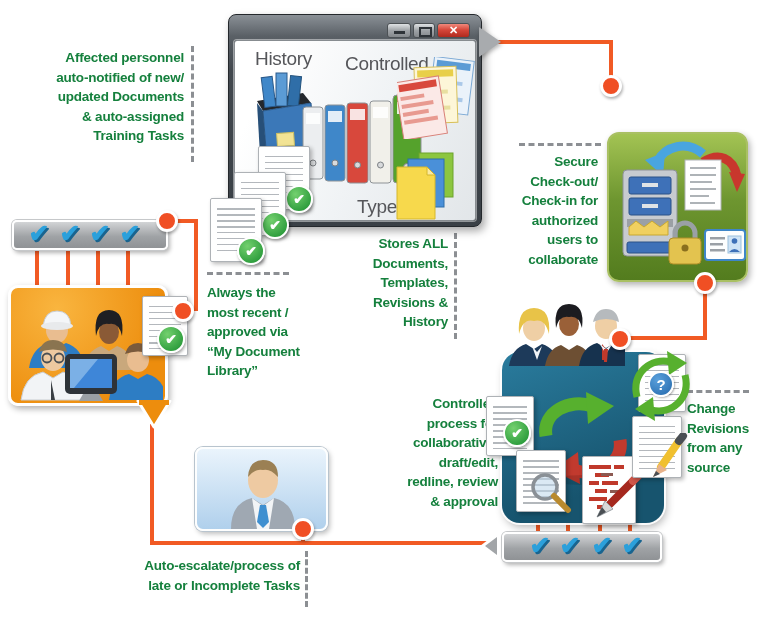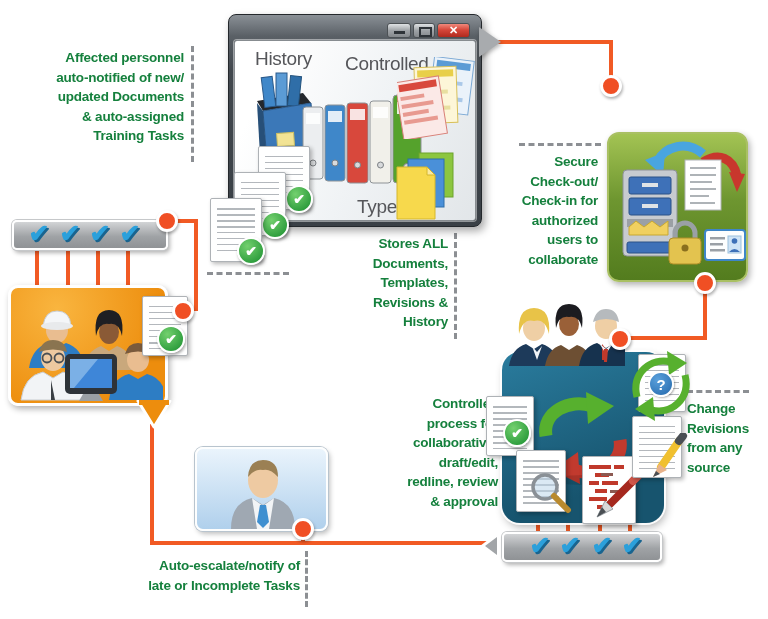--- a/index.html
+++ b/index.html
@@ -114,31 +114,36 @@
 Documents,
 Templates,
 Revisions &amp;
 History</div>
   <div class="note r" style="left:496px;top:152px;width:102px">Secure
 Check-out/
 Check-in for
 authorized
 users to
 collaborate</div>
+  <div class="note l" style="left:207px;top:283px;width:112px">Always the
+most recent /
+approved via
+“My Document
+Library”</div>
   <div class="note r" style="left:388px;top:394px;width:110px">Controlled
 process for
 collaborative:
 draft/edit,
 redline, review
 &amp; approval</div>
   <div class="note l" style="left:687px;top:399px;width:78px">Change
 Revisions
 from any
 source</div>
-  <div class="note r" style="left:102px;top:556px;width:198px">Auto-escalate/notify of
+  <div class="note r" style="left:102px;top:556px;width:198px">Auto-escalate/process of
 late or Incomplete Tasks</div>
 
   <div class="window">
     <div class="winbtn" style="left:158px;width:24px">
       <div style="position:absolute;left:6px;bottom:3px;width:11px;height:3px;background:#2e3338"></div>
     </div>
     <div class="winbtn" style="left:184px;width:22px">
       <div style="position:absolute;left:5px;top:3px;width:9px;height:6px;border:2px solid #2e3338"></div>
     </div>
     <div class="winbtn close" style="left:208px;width:33px">

